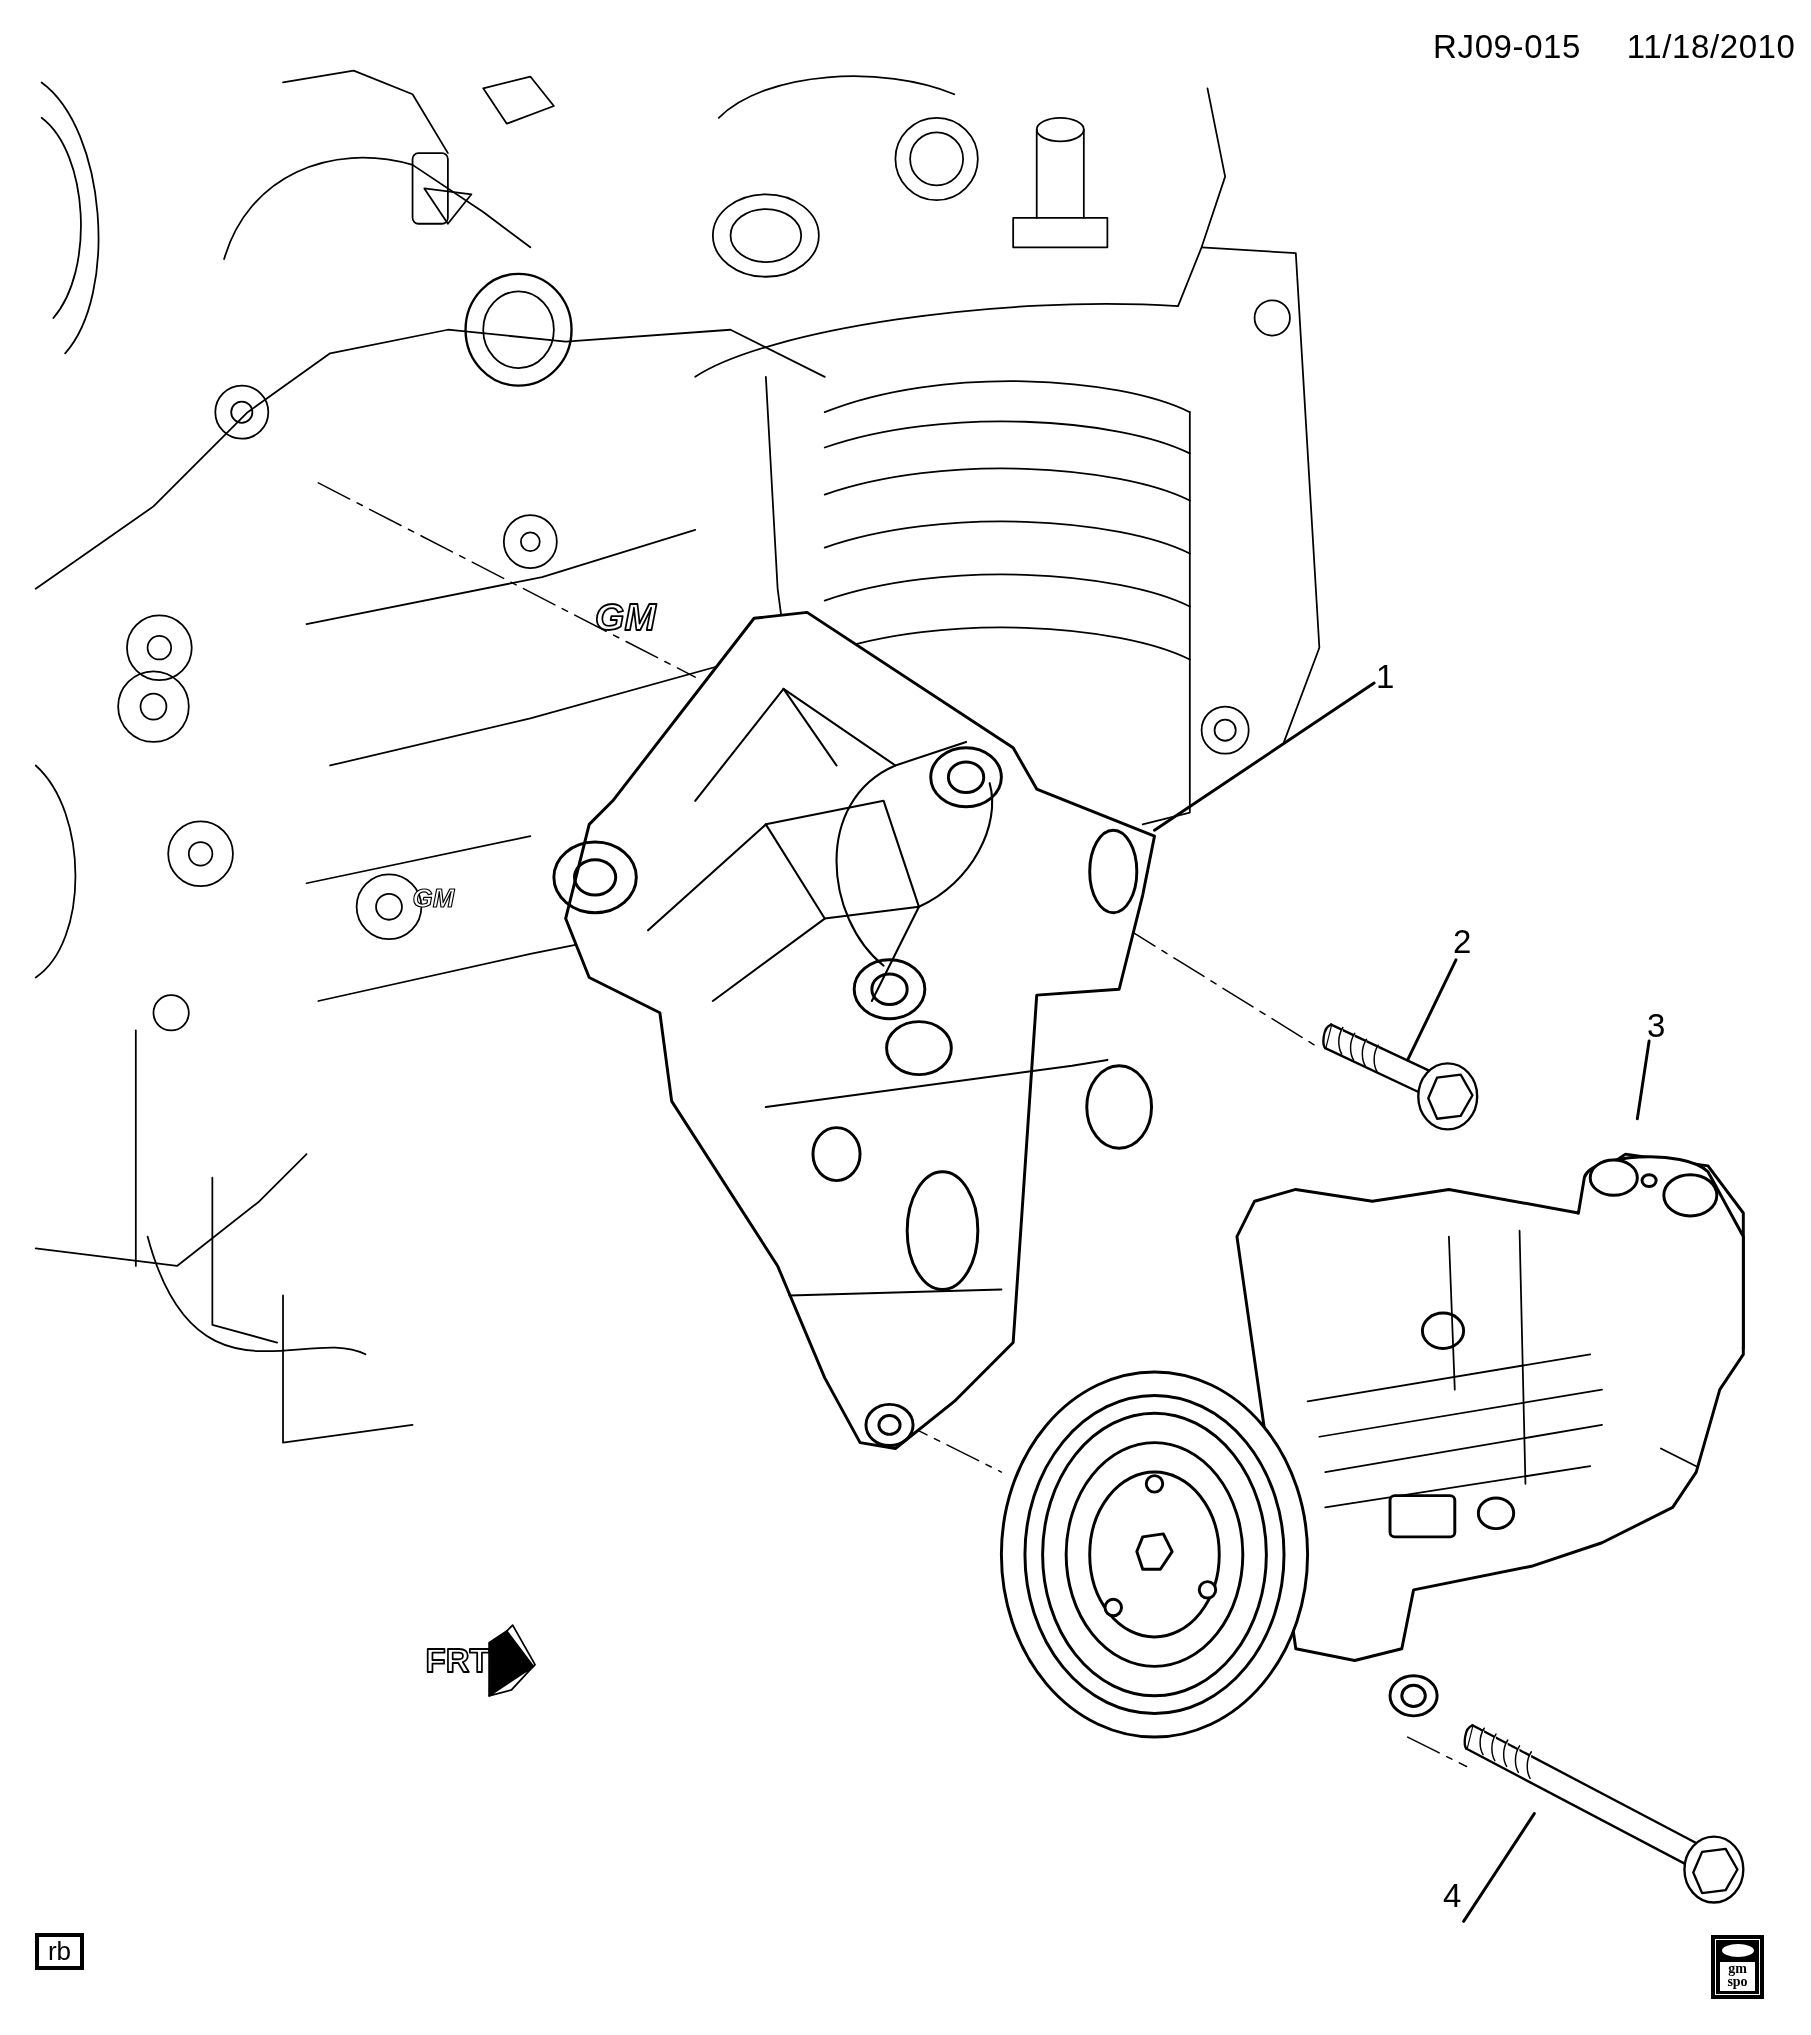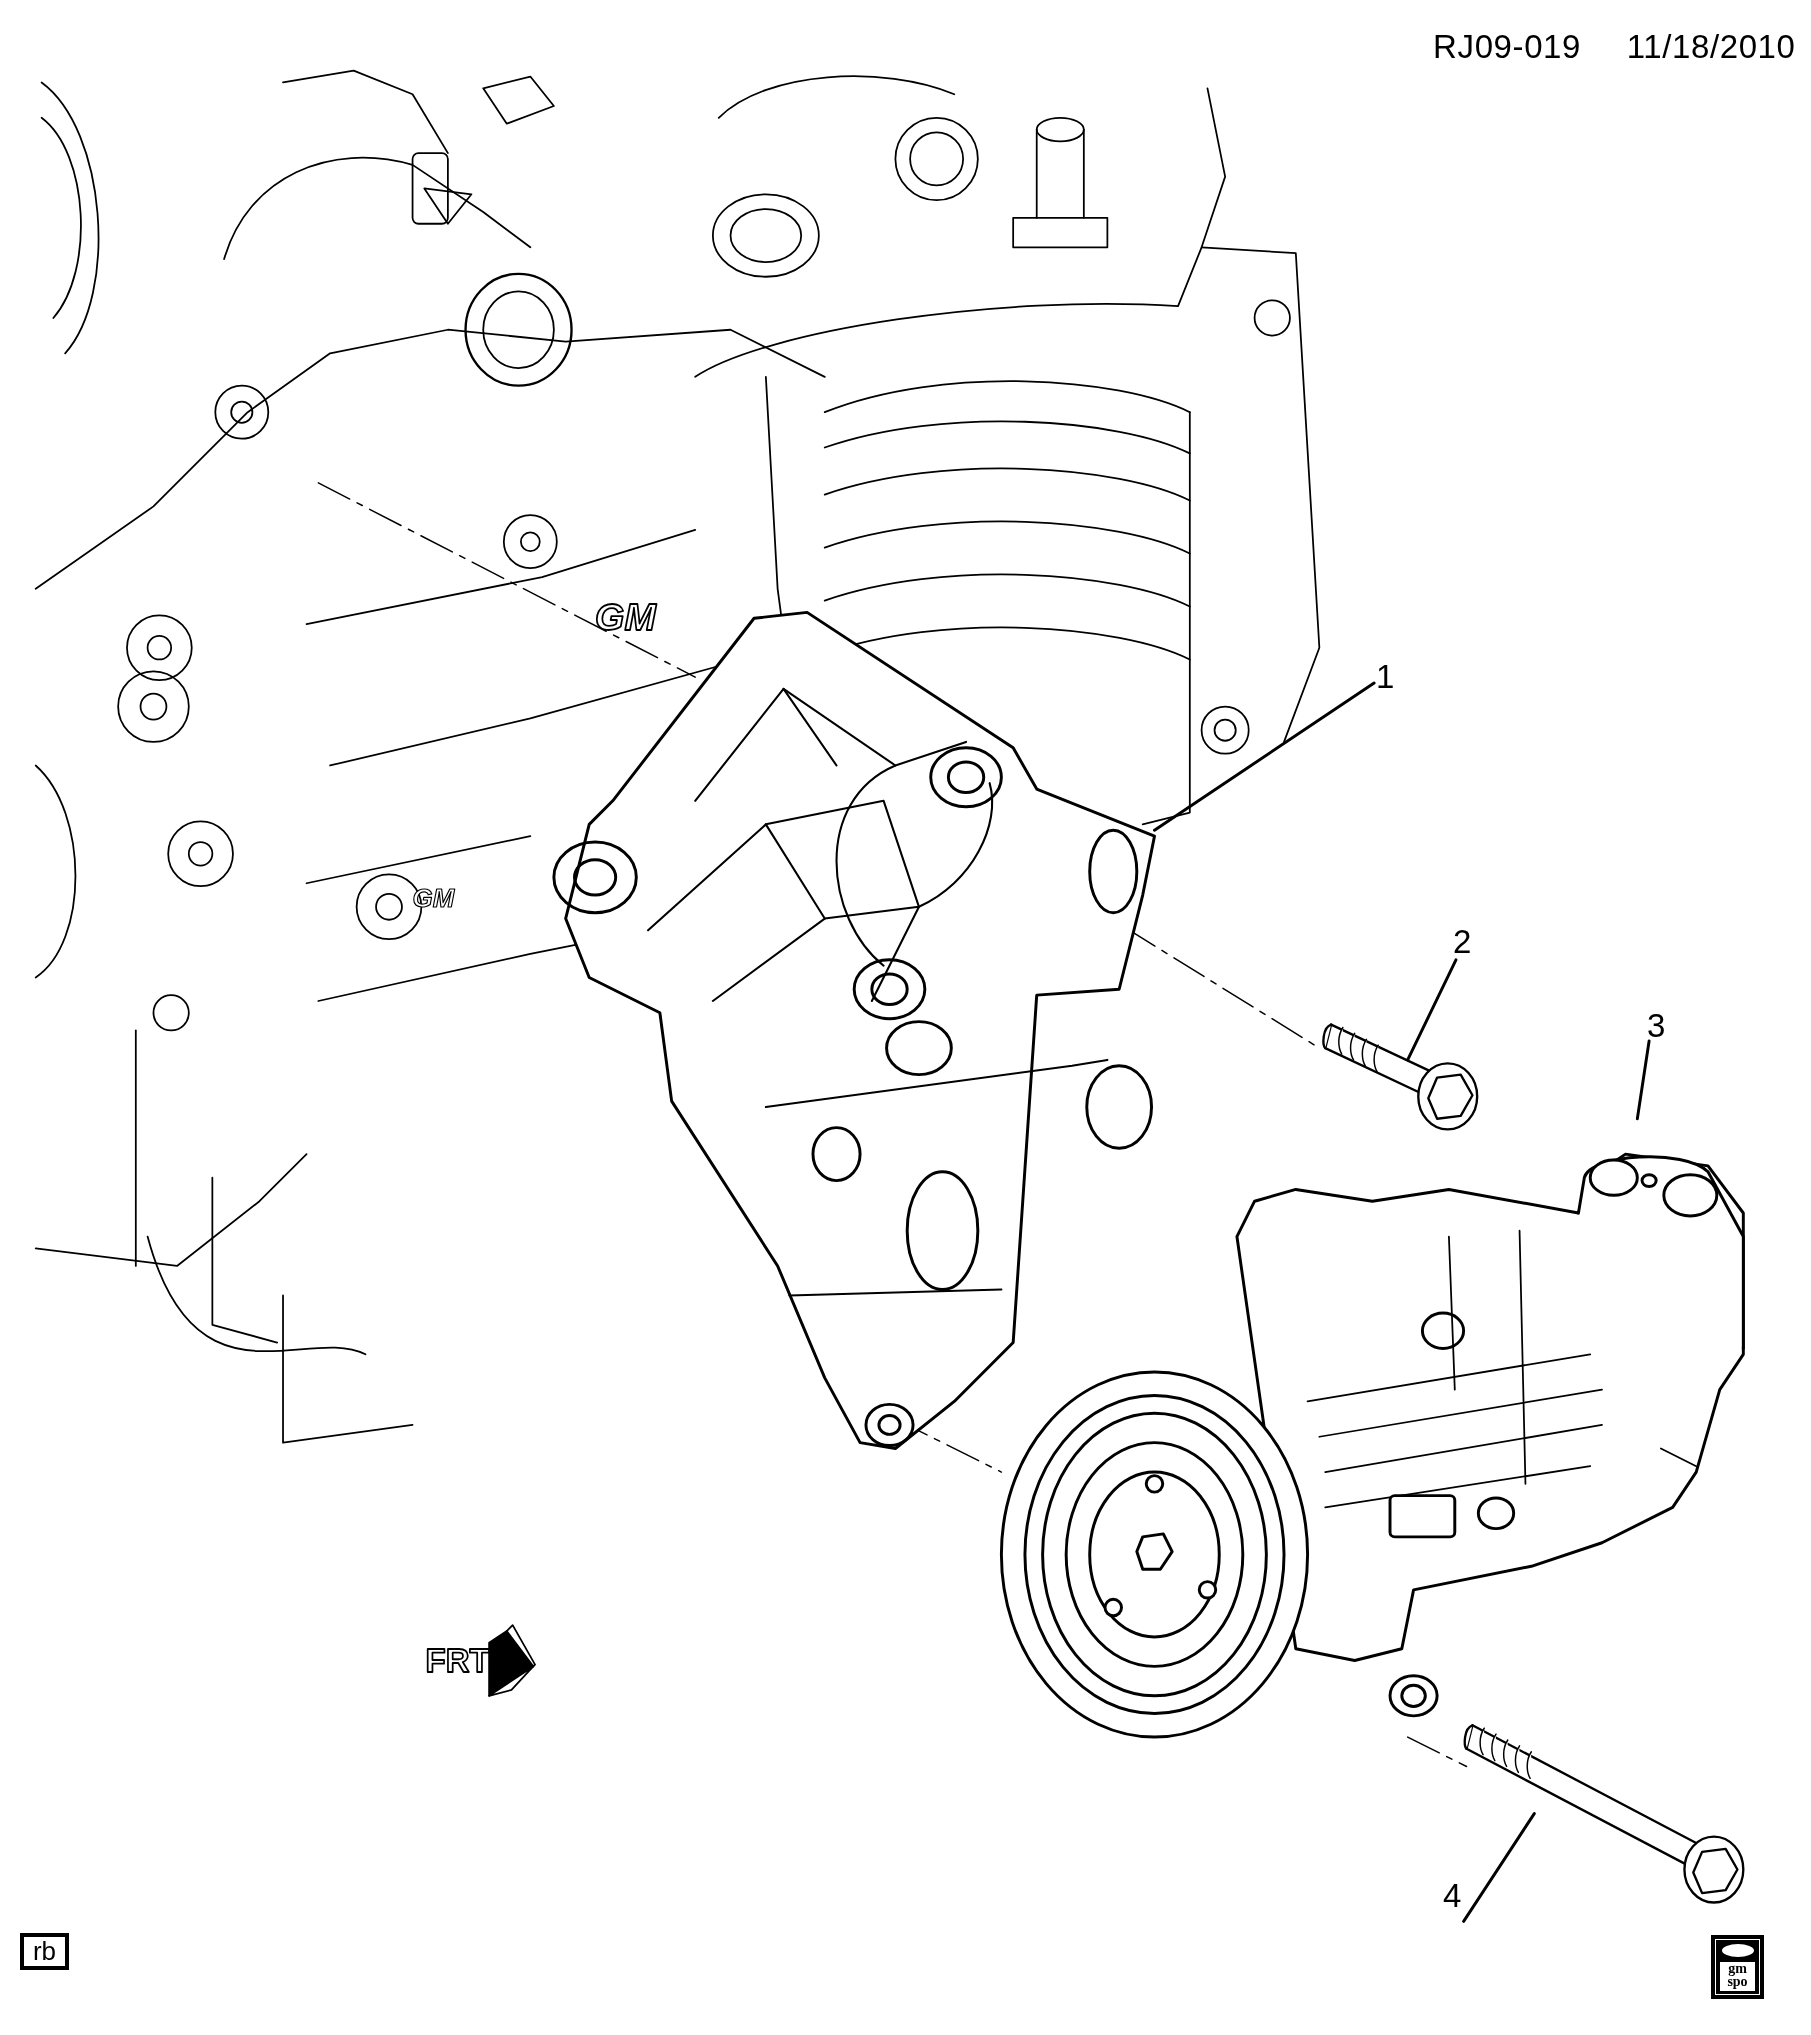--- a/index.html
+++ b/index.html
@@ -3,35 +3,35 @@
 <meta charset="utf-8">
 <style>
   html, body { margin: 0; padding: 0; background: #ffffff; }
   body { width: 1812px; height: 2035px; position: relative; overflow: hidden;
          font-family: "Liberation Sans", sans-serif; color: #000; }
   .header { position: absolute; top: 28px; right: 16.5px; font-size: 33px; letter-spacing: 0.6px; }
   .header span { margin-left: 36px; }
   .header span:first-child { margin-left: 0; }
   svg.drawing { position: absolute; left: 0; top: 0; }
   .callout { position: absolute; font-size: 33px; font-family: "Liberation Sans", sans-serif; }
-  .rb-box { position: absolute; left: 20px; top: 1933px; width: 49px; height: 37px;
+  .rb-box { position: absolute; left: 35px; top: 1933px; width: 49px; height: 37px;
             border: 4.1px solid #000; display: flex; align-items: center; justify-content: center;
             font-size: 26px; box-sizing: border-box; }
   .gmspo { position: absolute; left: 1711px; top: 1935px; width: 53px; height: 64px;
            background: #000; border: 2.4px solid #000; outline: 1.8px solid #fff; outline-offset: -5.9px; box-sizing: border-box; }
   .gmspo .oval { position: absolute; left: 9.4px; top: 7px; width: 32px; height: 13px; background: #fff; border-radius: 50%; }
   .gmspo .txt { position: absolute; left: 7px; top: 25px; width: 35px; height: 29.4px; background: #fff;
                 font-family: "Liberation Serif", serif; font-weight: bold; font-size: 14px; line-height: 13px;
                 text-align: center; }
 </style>
 </head>
 <body>
 
 <div class="header">
-  <span>RJ09-019</span>
+  <span>RJ09-015</span>
   <span>11/18/2010</span>
 </div>
 
 <svg class="drawing" width="1812" height="2035" viewBox="0 0 3076 3456" fill="none" stroke="#000" stroke-linecap="round" stroke-linejoin="round">
 
   <g stroke-width="3">
 
     <path d="M70 140 C 180 220, 200 500, 110 600"></path>
     <path d="M70 200 C 150 260, 160 460, 90 540"></path>
     <path d="M60 1300 C 150 1380, 150 1600, 60 1660"></path>

